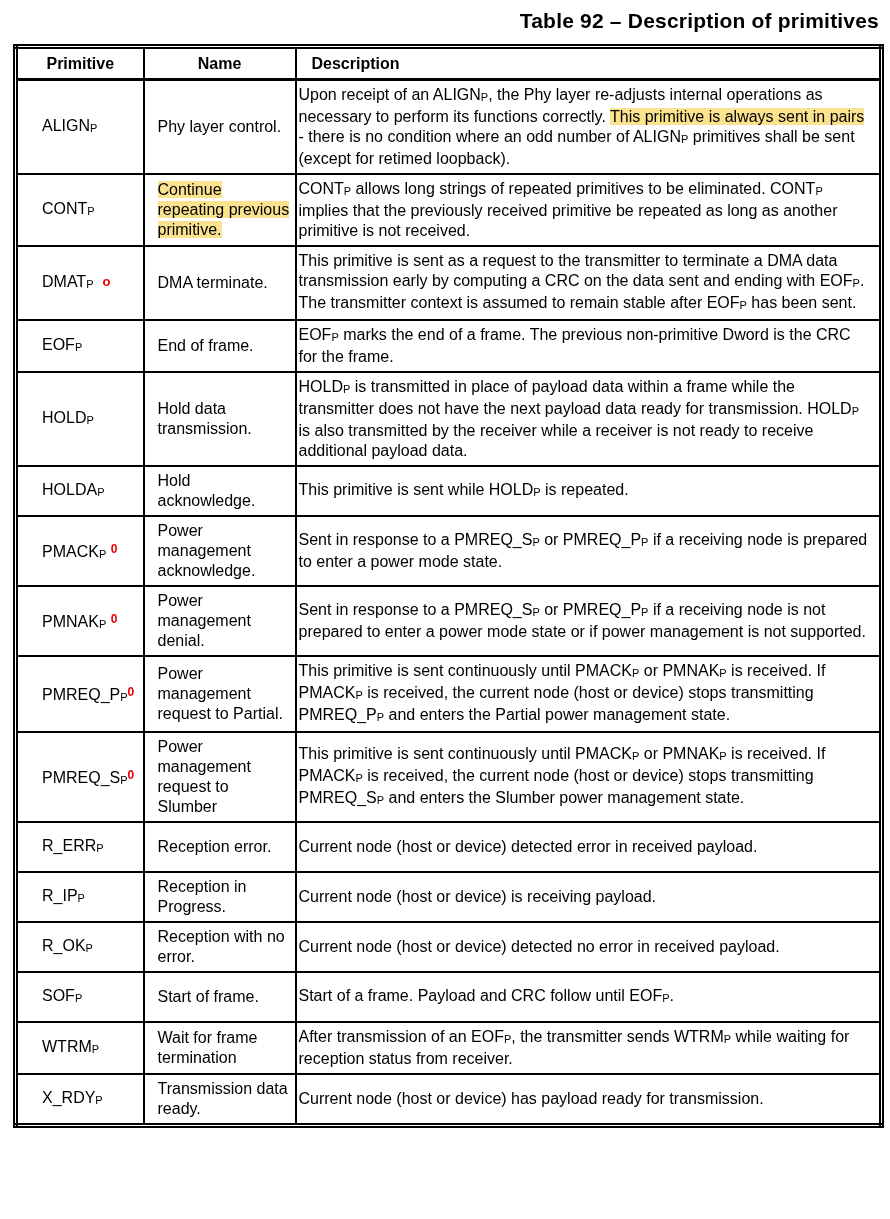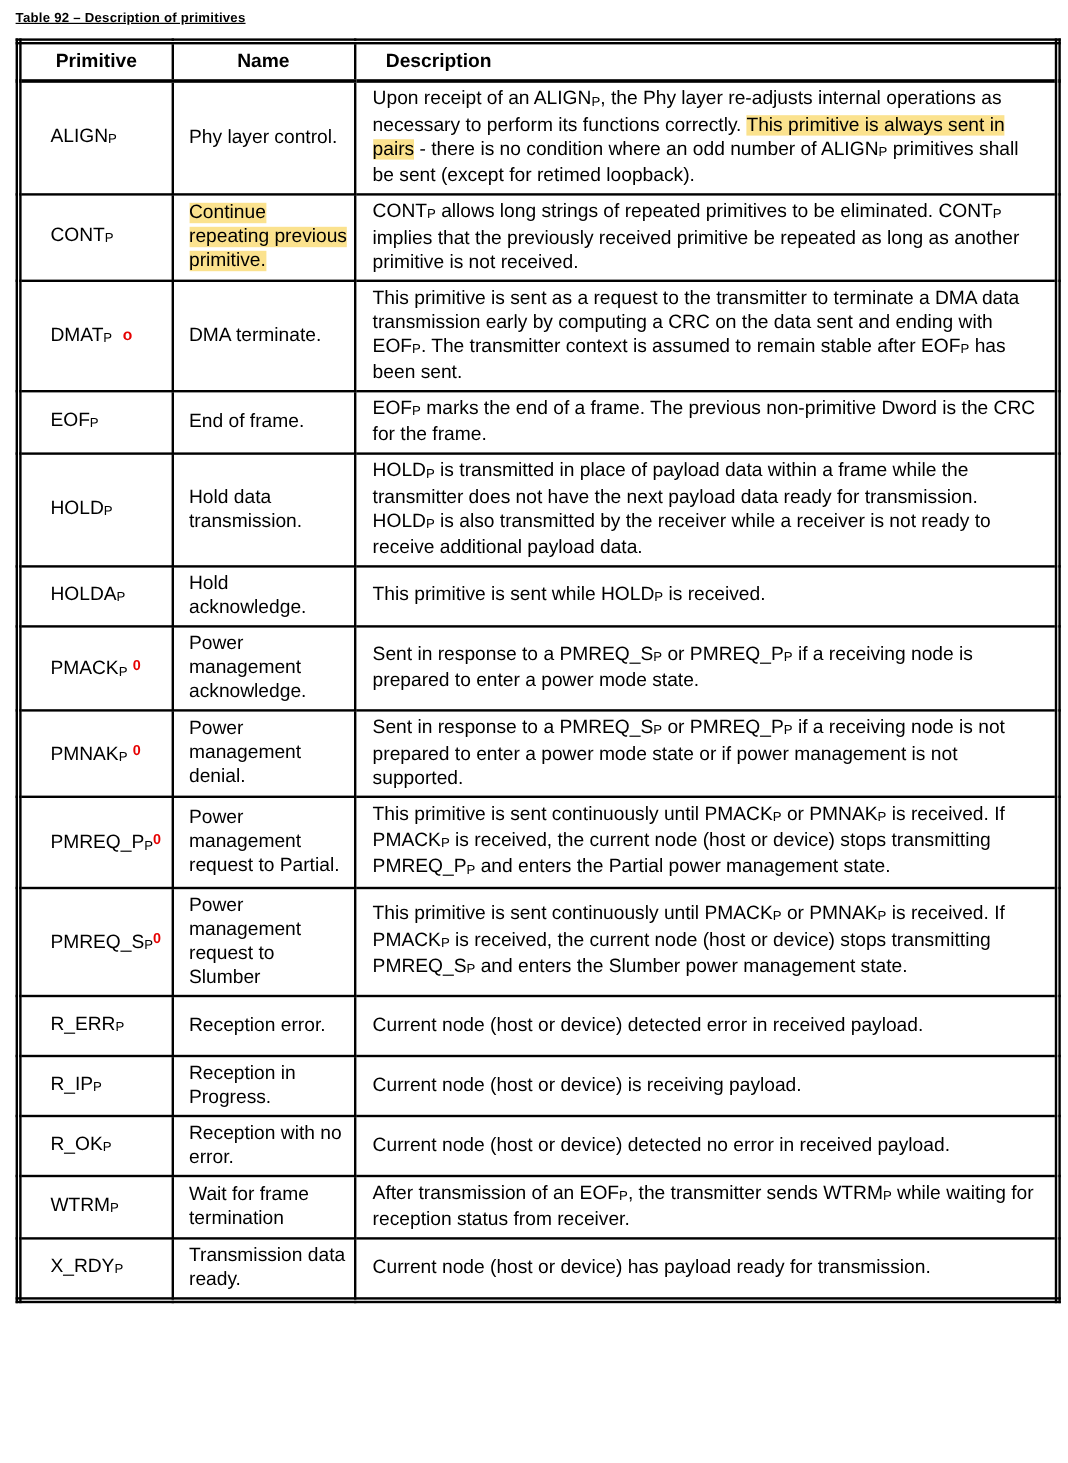--- a/index.html
+++ b/index.html
@@ -4,56 +4,55 @@
 <style>
   html, body { margin:0; padding:0; background:#ffffff; }
   body {
     width:890px;
     font-family:"Liberation Sans","DejaVu Sans",sans-serif;
     color:#000;
     -webkit-font-smoothing:antialiased;
   }
   .page { padding:6px 11px 6px 13px; }
   .caption {
-    text-align:left;
+    text-align:right;
     font-weight:bold;
-    font-size:11px;
+    font-size:21px;
     padding:3px 0 11px 0;
     letter-spacing:.2px;
-    text-decoration:underline;
   }
   table.primitives {
     border-collapse:collapse;
     width:866px;
     table-layout:fixed;
     border:5px double #000;
   }
   col.c-prim { width:128px; }
   col.c-name { width:152px; }
   col.c-desc { width:586px; }
   th, td { border:2px solid #000; }
   thead tr { height:33px; }
   th {
     font-size:16px;
     font-weight:bold;
     border-bottom:3px solid #000;
     padding:2px 4px;
   }
   th.h-prim, th.h-name { text-align:center; }
-  th.h-desc { text-align:left; padding-left:25px; }
+  th.h-desc { text-align:left; padding-left:15px; }
   tbody tr { height:50px; }
   td {
     font-size:16px;
     line-height:20px;
     vertical-align:middle;
     padding:4px 6px 4px 0;
   }
   td.prim { padding-left:24px; white-space:nowrap; }
   td.name { padding-left:13px; padding-right:4px; }
-  td.desc { padding-left:14px; padding-right:10px; }
+  td.desc { padding-left:2px; padding-right:10px; }
   .sub {
     font-size:11px;
     vertical-align:-1px;
     letter-spacing:0;
   }
   .hl { background:var(--hl, #fbe28e); }
   .red-mark {
     color:var(--red, #e60000);
     font-weight:bold;
     font-size:13px;
@@ -106,21 +105,21 @@
           <td class="desc"><span>EOF</span><span class="sub">P</span><span> marks the end of a frame. The previous non-primitive Dword is the CRC for the frame.</span></td>
         </tr>
         <tr>
           <td class="prim"><span>HOLD</span><span class="sub">P</span></td>
           <td class="name"><span>Hold data transmission.</span></td>
           <td class="desc"><span>HOLD</span><span class="sub">P</span><span> is transmitted in place of payload data within a frame while the transmitter does not have the next payload data ready for transmission. HOLD</span><span class="sub">P</span><span> is also transmitted by the receiver while a receiver is not ready to receive additional payload data.</span></td>
         </tr>
         <tr>
           <td class="prim"><span>HOLDA</span><span class="sub">P</span></td>
           <td class="name"><span>Hold acknowledge.</span></td>
-          <td class="desc"><span>This primitive is sent while HOLD</span><span class="sub">P</span><span> is received.</span></td>
+          <td class="desc"><span>This primitive is sent while HOLD</span><span class="sub">P</span><span> is repeated.</span></td>
         </tr>
         <tr>
           <td class="prim"><span>PMACK</span><span class="sub">P</span><span>&nbsp;</span><span class="red-sup">0</span></td>
           <td class="name"><span>Power management acknowledge.</span></td>
           <td class="desc"><span>Sent in response to a PMREQ_S</span><span class="sub">P</span><span> or PMREQ_P</span><span class="sub">P</span><span> if a receiving node is prepared to enter a power mode state.</span></td>
         </tr>
         <tr>
           <td class="prim"><span>PMNAK</span><span class="sub">P</span><span>&nbsp;</span><span class="red-sup">0</span></td>
           <td class="name"><span>Power management denial.</span></td>
           <td class="desc"><span>Sent in response to a PMREQ_S</span><span class="sub">P</span><span> or PMREQ_P</span><span class="sub">P</span><span> if a receiving node is not prepared to enter a power mode state or if power management is not supported.</span></td>
@@ -144,20 +143,25 @@
           <td class="prim"><span>R_IP</span><span class="sub">P</span></td>
           <td class="name"><span>Reception in Progress.</span></td>
           <td class="desc"><span>Current node (host or device) is receiving payload.</span></td>
         </tr>
         <tr>
           <td class="prim"><span>R_OK</span><span class="sub">P</span></td>
           <td class="name"><span>Reception with no error.</span></td>
           <td class="desc"><span>Current node (host or device) detected no error in received payload.</span></td>
         </tr>
         <tr>
+          <td class="prim"><span>SOF</span><span class="sub">P</span></td>
+          <td class="name"><span>Start of frame.</span></td>
+          <td class="desc"><span>Start of a frame. Payload and CRC follow until EOF</span><span class="sub">P</span><span>.</span></td>
+        </tr>
+        <tr>
           <td class="prim"><span>WTRM</span><span class="sub">P</span></td>
           <td class="name"><span>Wait for frame termination</span></td>
           <td class="desc"><span>After transmission of an EOF</span><span class="sub">P</span><span>, the transmitter sends WTRM</span><span class="sub">P</span><span> while waiting for reception status from receiver.</span></td>
         </tr>
         <tr>
           <td class="prim"><span>X_RDY</span><span class="sub">P</span></td>
           <td class="name"><span>Transmission data ready.</span></td>
           <td class="desc"><span>Current node (host or device) has payload ready for transmission.</span></td>
         </tr>
       </tbody>

